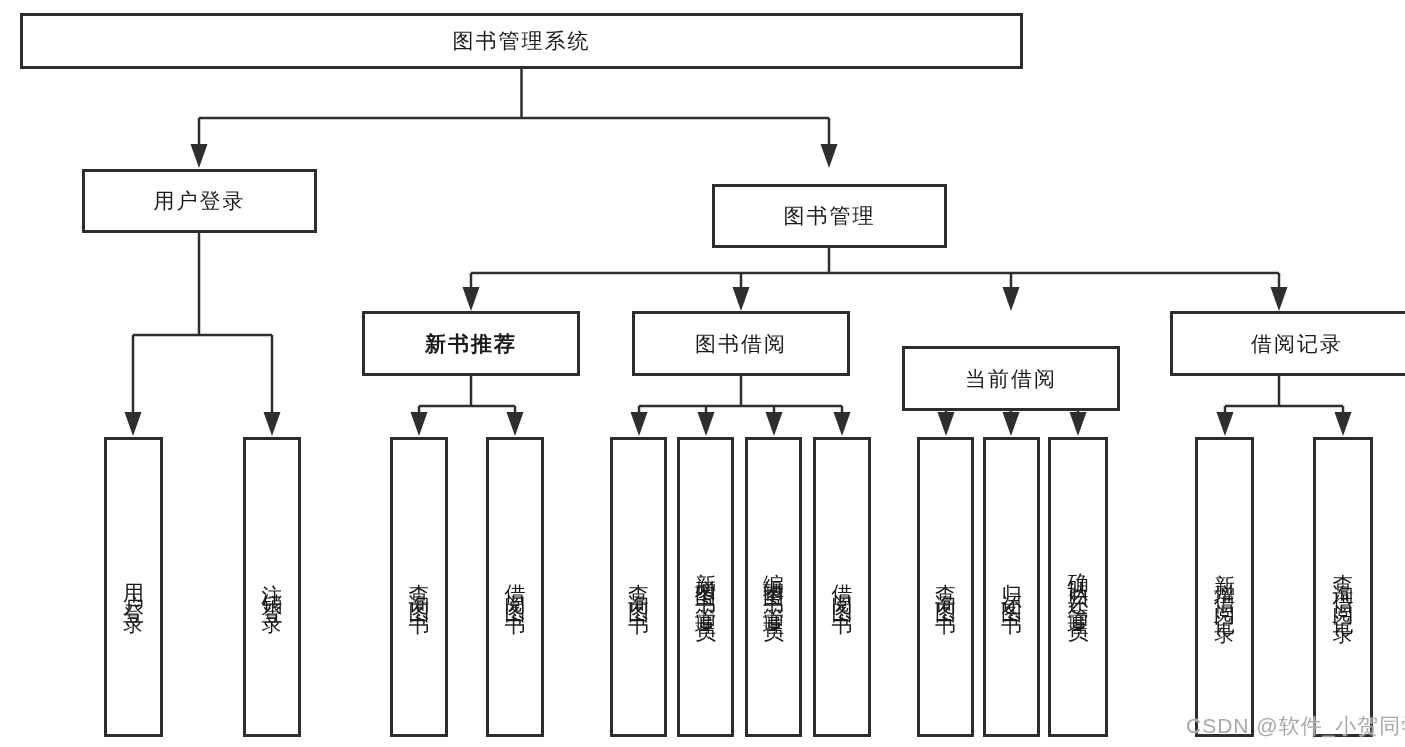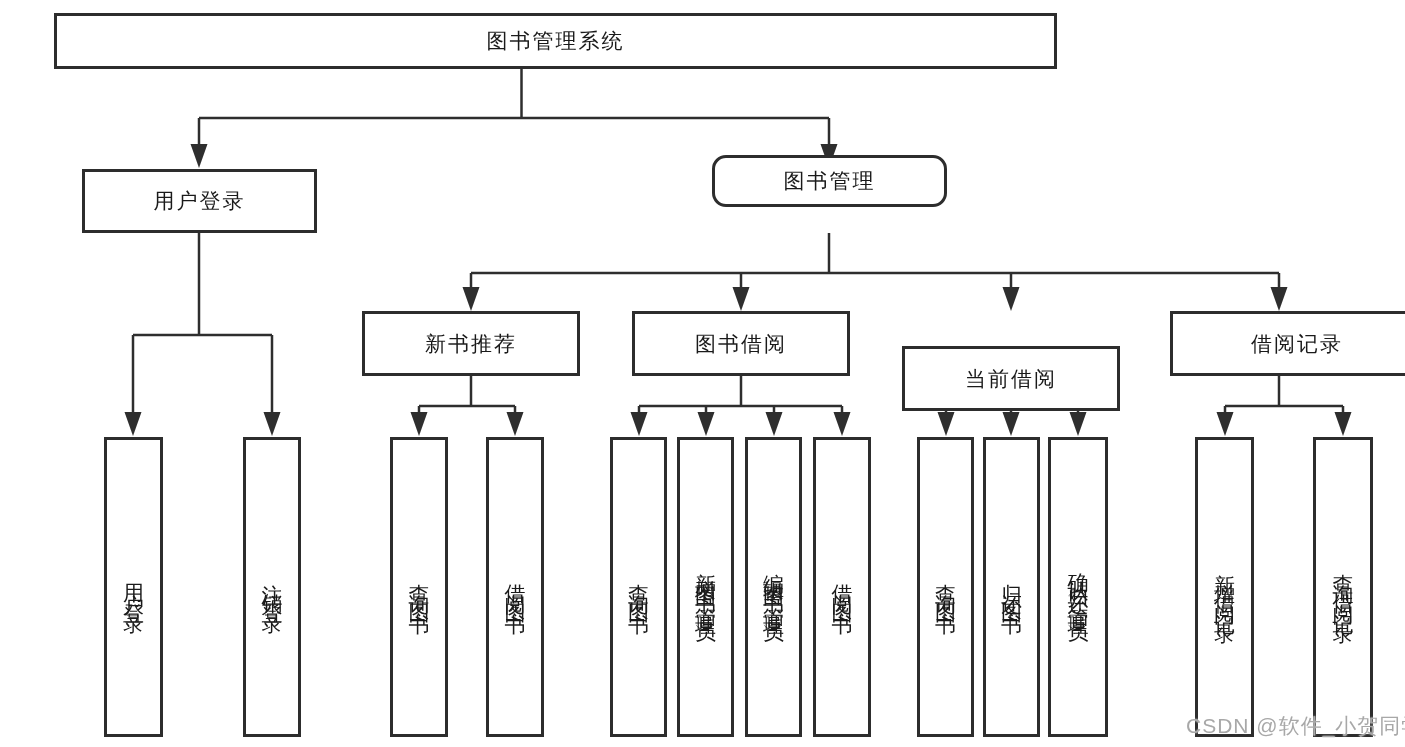--- a/index.html
+++ b/index.html
@@ -138,26 +138,26 @@
     <polygon points="1069.5,412 1086.5,412 1078,436"></polygon>
 
     <line x1="1279" y1="376" x2="1279" y2="407"></line>
     <line x1="1225" y1="406" x2="1343" y2="406"></line>
     <line x1="1225" y1="406" x2="1225" y2="420"></line>
     <polygon points="1216.5,412 1233.5,412 1225,436"></polygon>
     <line x1="1343" y1="406" x2="1343" y2="420"></line>
     <polygon points="1334.5,412 1351.5,412 1343,436"></polygon>
   </svg>
 
-  <div class="box" style="left:20px; top:13px; width:1003px; height:56px;margin-left:34px;">图书管理系统</div>
+  <div class="box" style="left:20px; top:13px; width:1003px; height:56px;">图书管理系统</div>
 
   <div class="box" style="left:82px; top:169px; width:235px; height:64px;">用户登录</div>
-  <div class="box" style="left:712px; top:155px; width:235px; height:52px;border-radius:14px;">图书管理</div>
+  <div class="box" style="left:712px; top:184px; width:235px; height:64px;">图书管理</div>
 
-  <div class="box" style="left:362px; top:311px; width:218px; height:65px;">新书推荐</div>
+  <div class="box" style="left:362px; top:311px; width:218px; height:65px;font-weight:bold;">新书推荐</div>
   <div class="box" style="left:632px; top:311px; width:218px; height:65px;">图书借阅</div>
   <div class="box" style="left:902px; top:311px; width:218px; height:65px;margin-top:35px;">当前借阅</div>
   <div class="box" style="left:1170px; top:311px; width:254px; height:65px;">借阅记录</div>
 
   <div class="vbox" style="left:104px; width:59px;">用户登录</div>
   <div class="vbox" style="left:243px; width:58px;">注销登录</div>
 
   <div class="vbox" style="left:390px; width:58px;">查询图书</div>
   <div class="vbox" style="left:486px; width:58px;">借阅图书</div>
 

